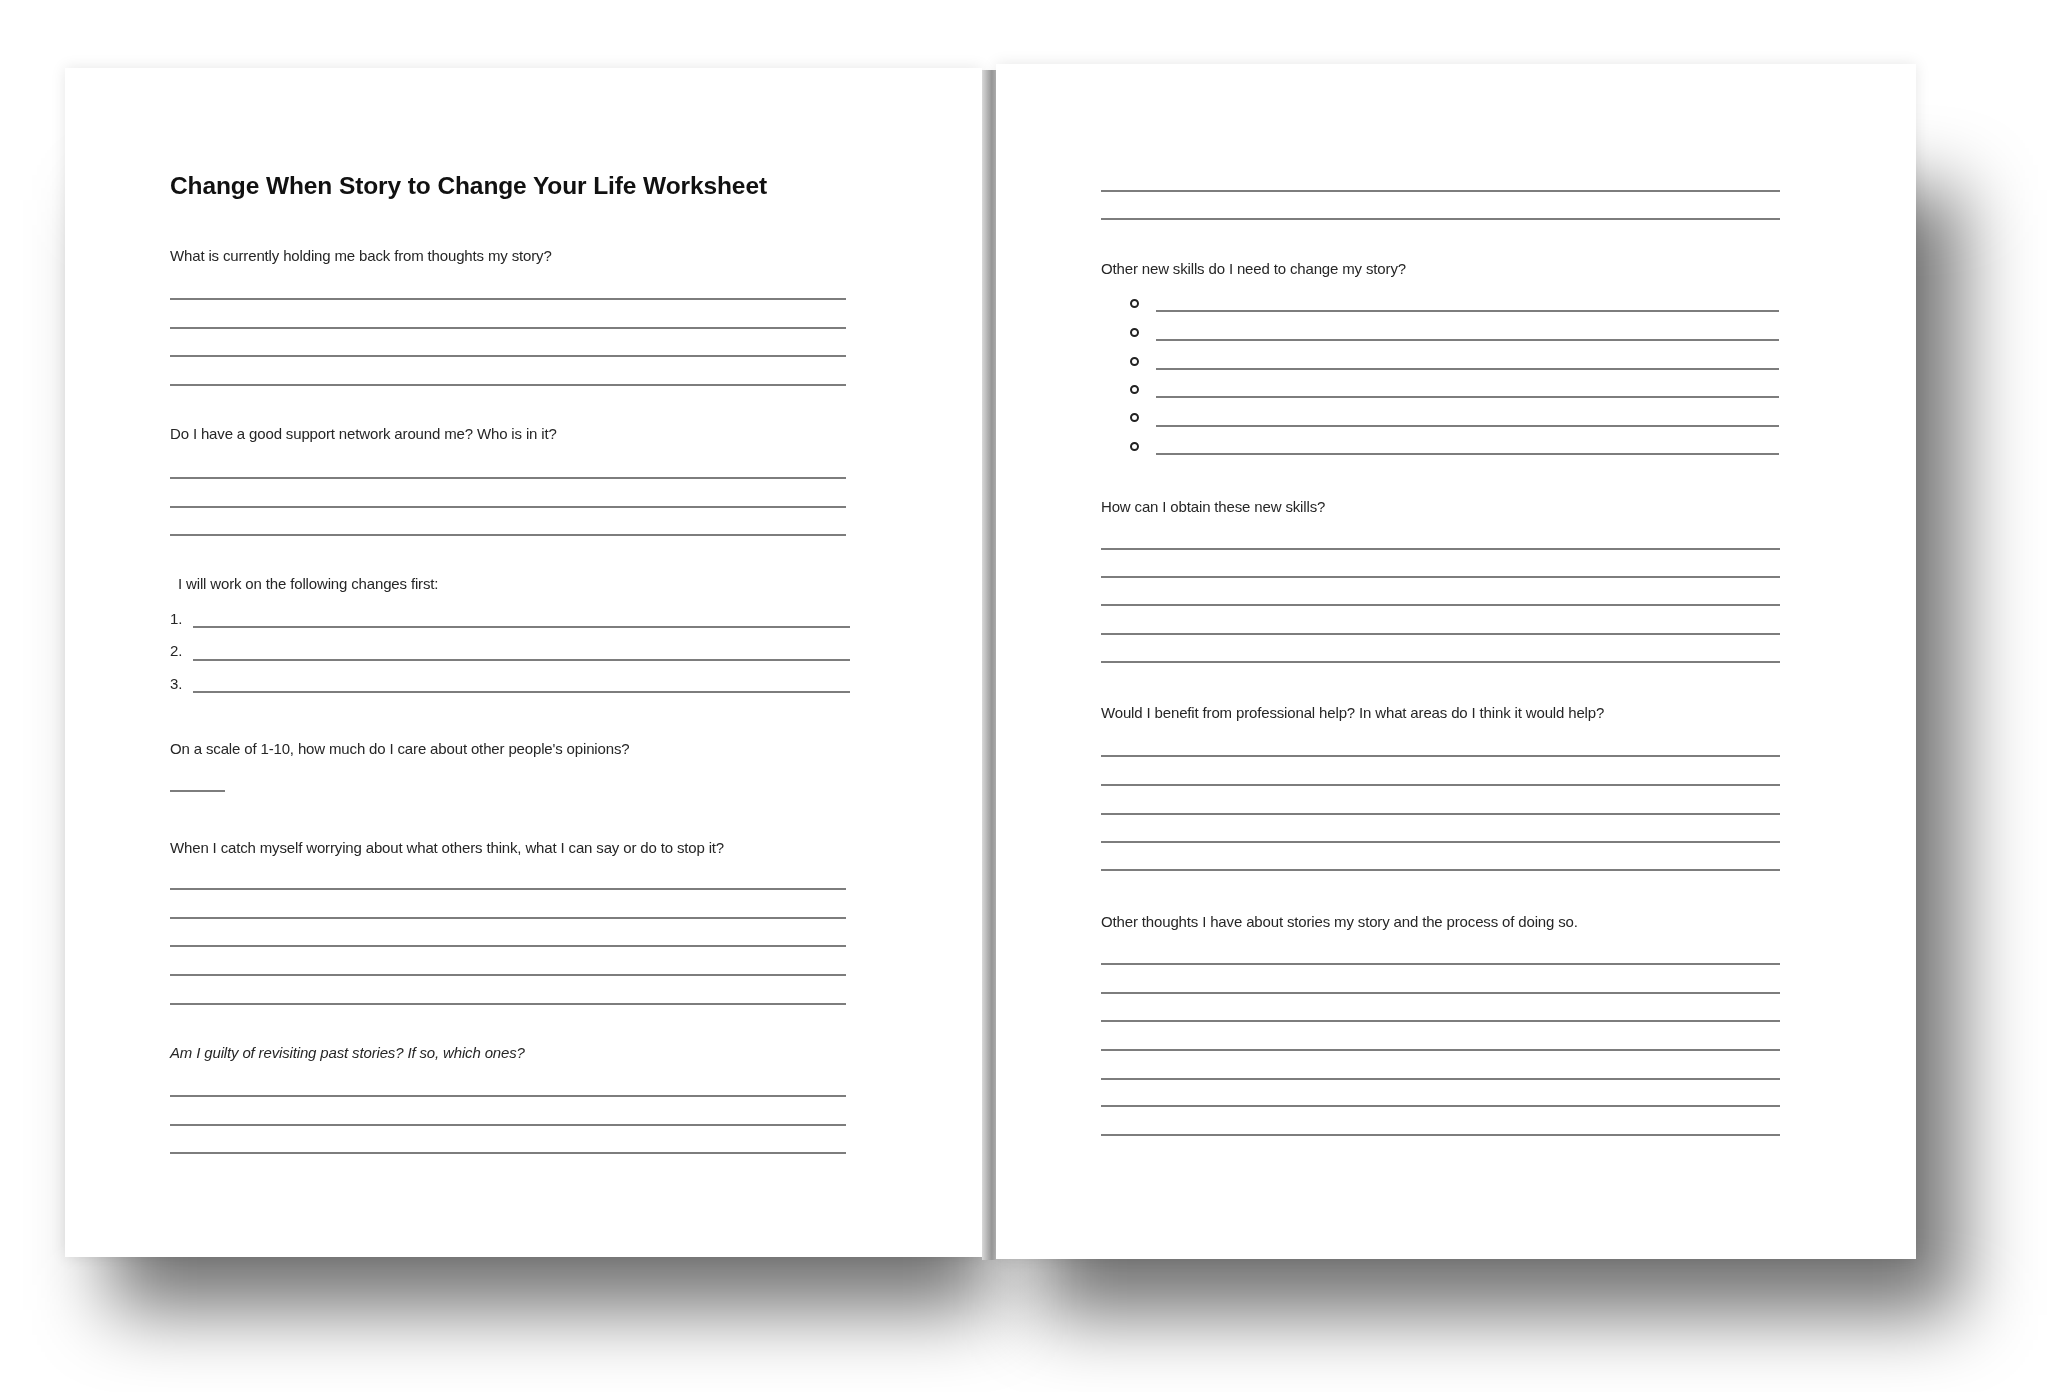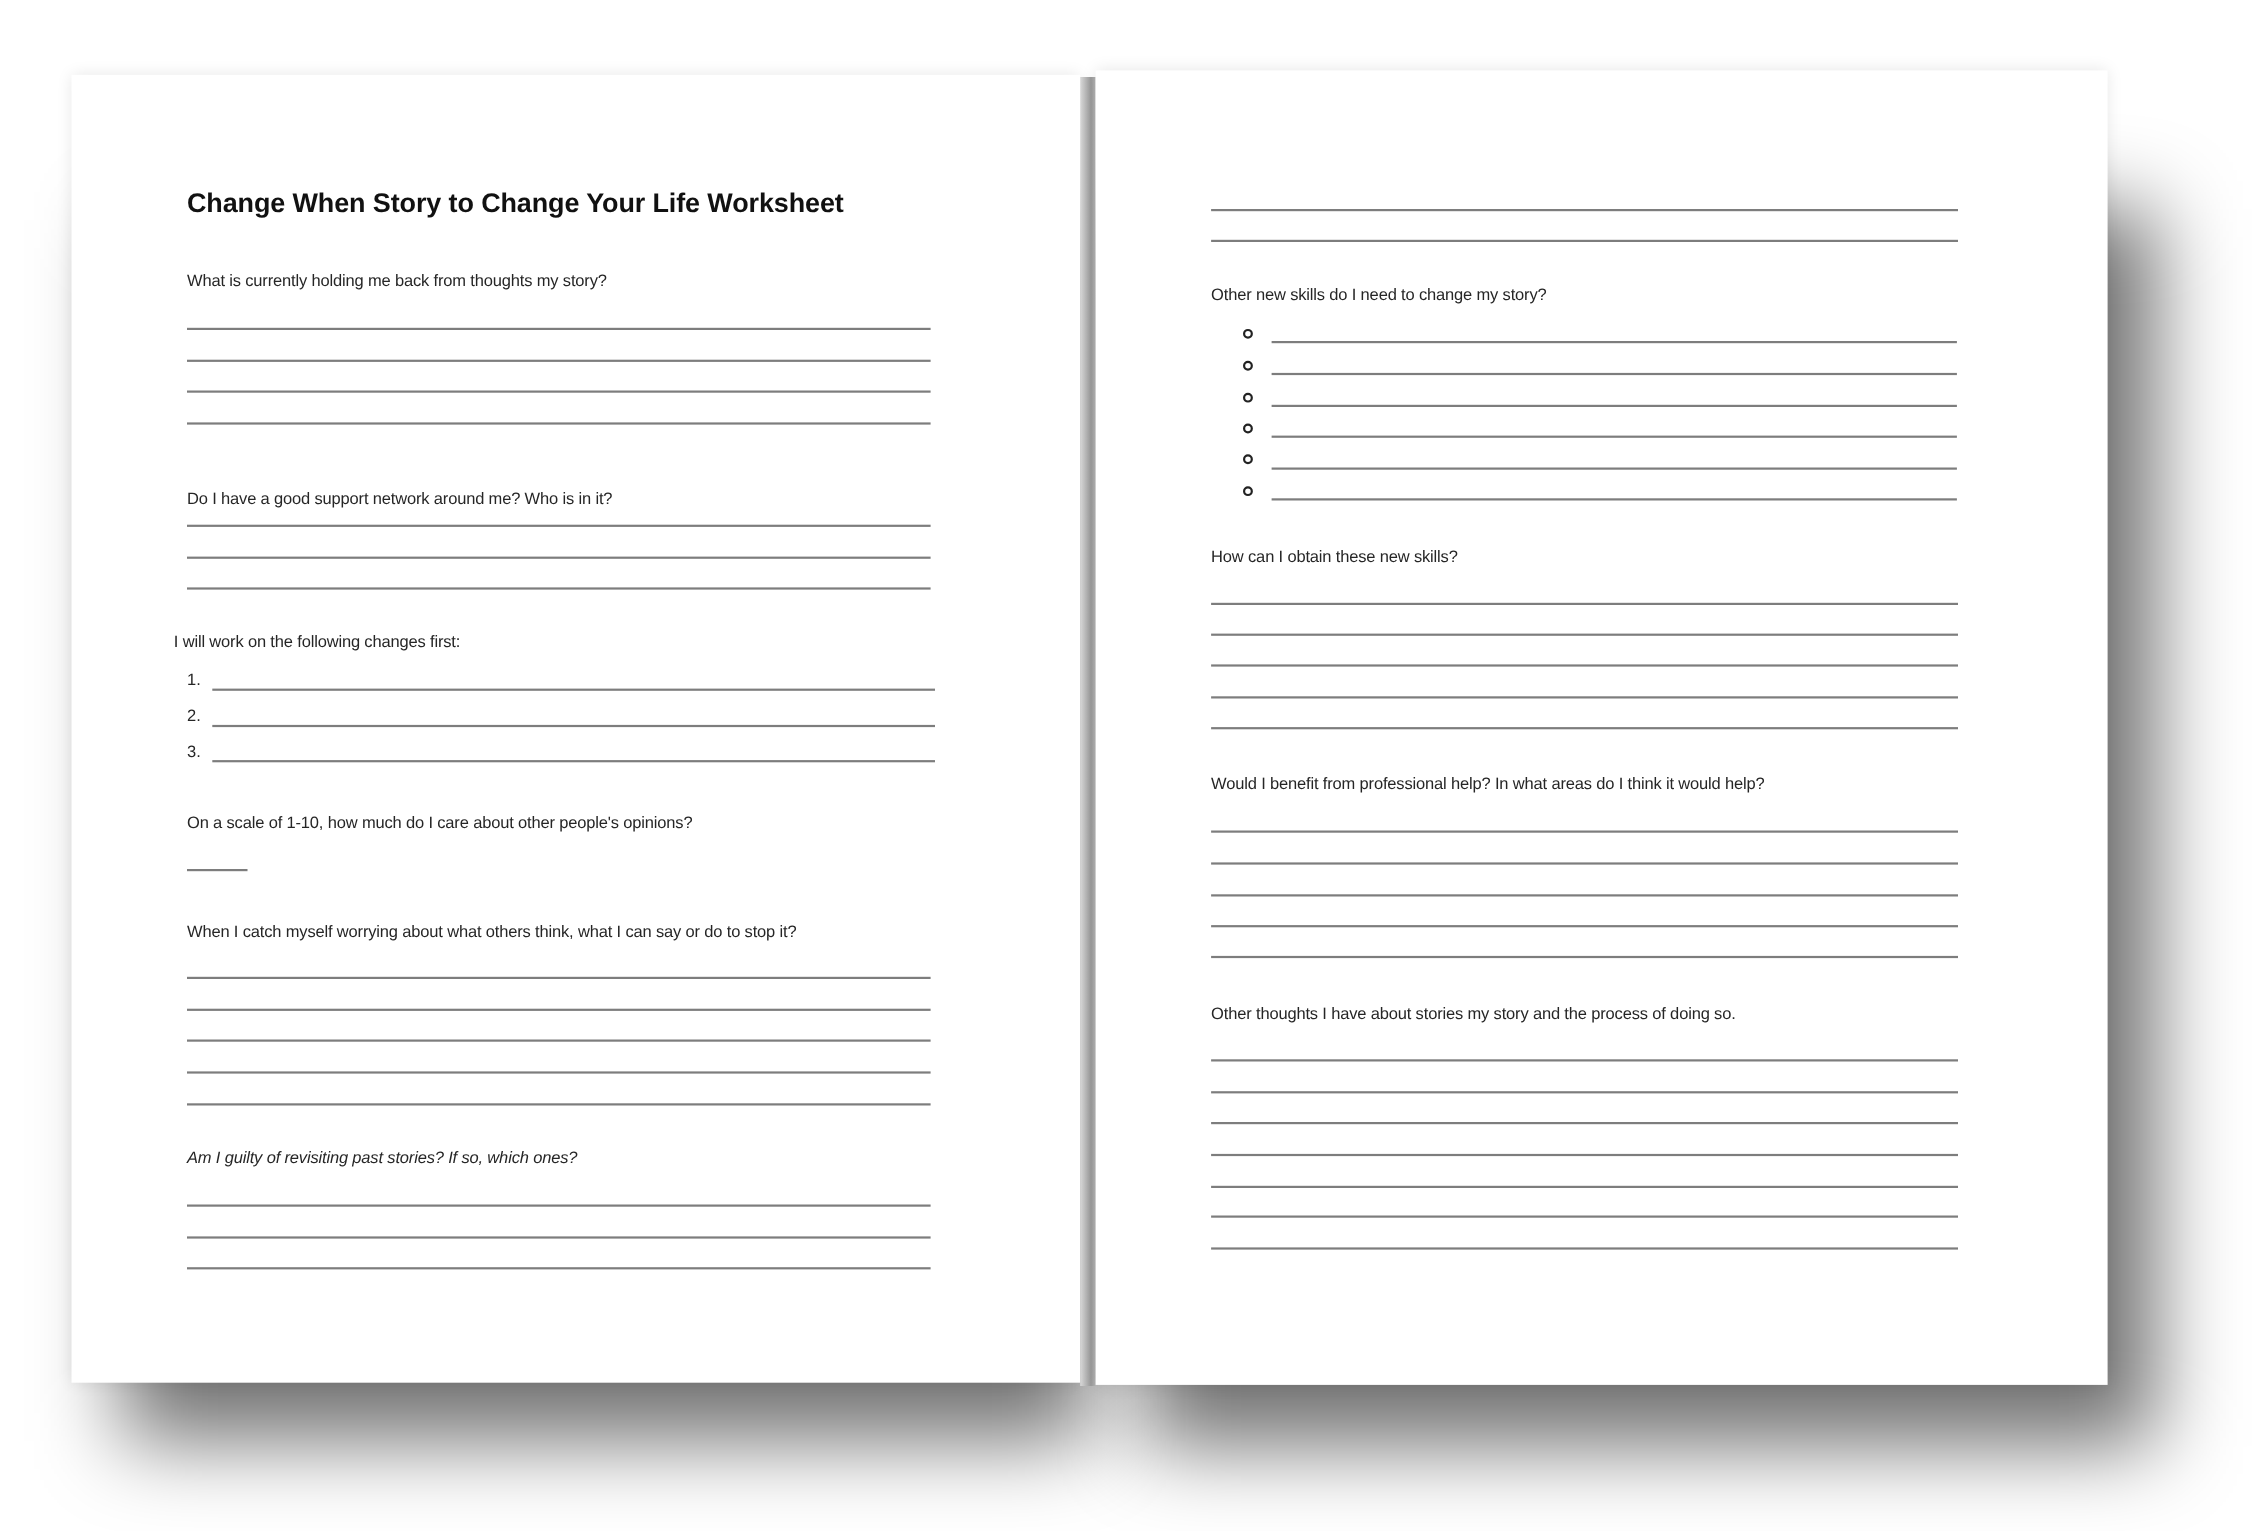--- a/index.html
+++ b/index.html
@@ -49,26 +49,26 @@
 <div class="page" style="left:996px; top:64px; width:920px; height:1195px;"></div>
 
 <div class="abs title" style="left:170px; top:172px;">Change When Story to Change Your Life Worksheet</div>
 
 <div class="abs q" style="left:170px; top:247px;">What is currently holding me back from thoughts my story?</div>
 <div class="line" style="left:170px; top:298px; width:676px;"></div>
 <div class="line" style="left:170px; top:327px; width:676px;"></div>
 <div class="line" style="left:170px; top:355px; width:676px;"></div>
 <div class="line" style="left:170px; top:384px; width:676px;"></div>
 
-<div class="abs q" style="left:170px; top:445px;">Do I have a good support network around me? Who is in it?</div>
+<div class="abs q" style="left:170px; top:425px;">Do I have a good support network around me? Who is in it?</div>
 <div class="line" style="left:170px; top:477px; width:676px;"></div>
 <div class="line" style="left:170px; top:506px; width:676px;"></div>
 <div class="line" style="left:170px; top:534px; width:676px;"></div>
 
-<div class="abs q" style="left:158px; top:575px;">I will work on the following changes first:</div>
+<div class="abs q" style="left:178px; top:575px;">I will work on the following changes first:</div>
 <div class="abs num" style="left:170px; top:610px;">1.</div>
 <div class="line" style="left:193px; top:626px; width:657px;"></div>
 <div class="abs num" style="left:170px; top:642px;">2.</div>
 <div class="line" style="left:193px; top:659px; width:657px;"></div>
 <div class="abs num" style="left:170px; top:675px;">3.</div>
 <div class="line" style="left:193px; top:691px; width:657px;"></div>
 
 <div class="abs q" style="left:170px; top:740px;">On a scale of 1-10, how much do I care about other people's opinions?</div>
 <div class="line" style="left:170px; top:790px; width:55px;"></div>
 

